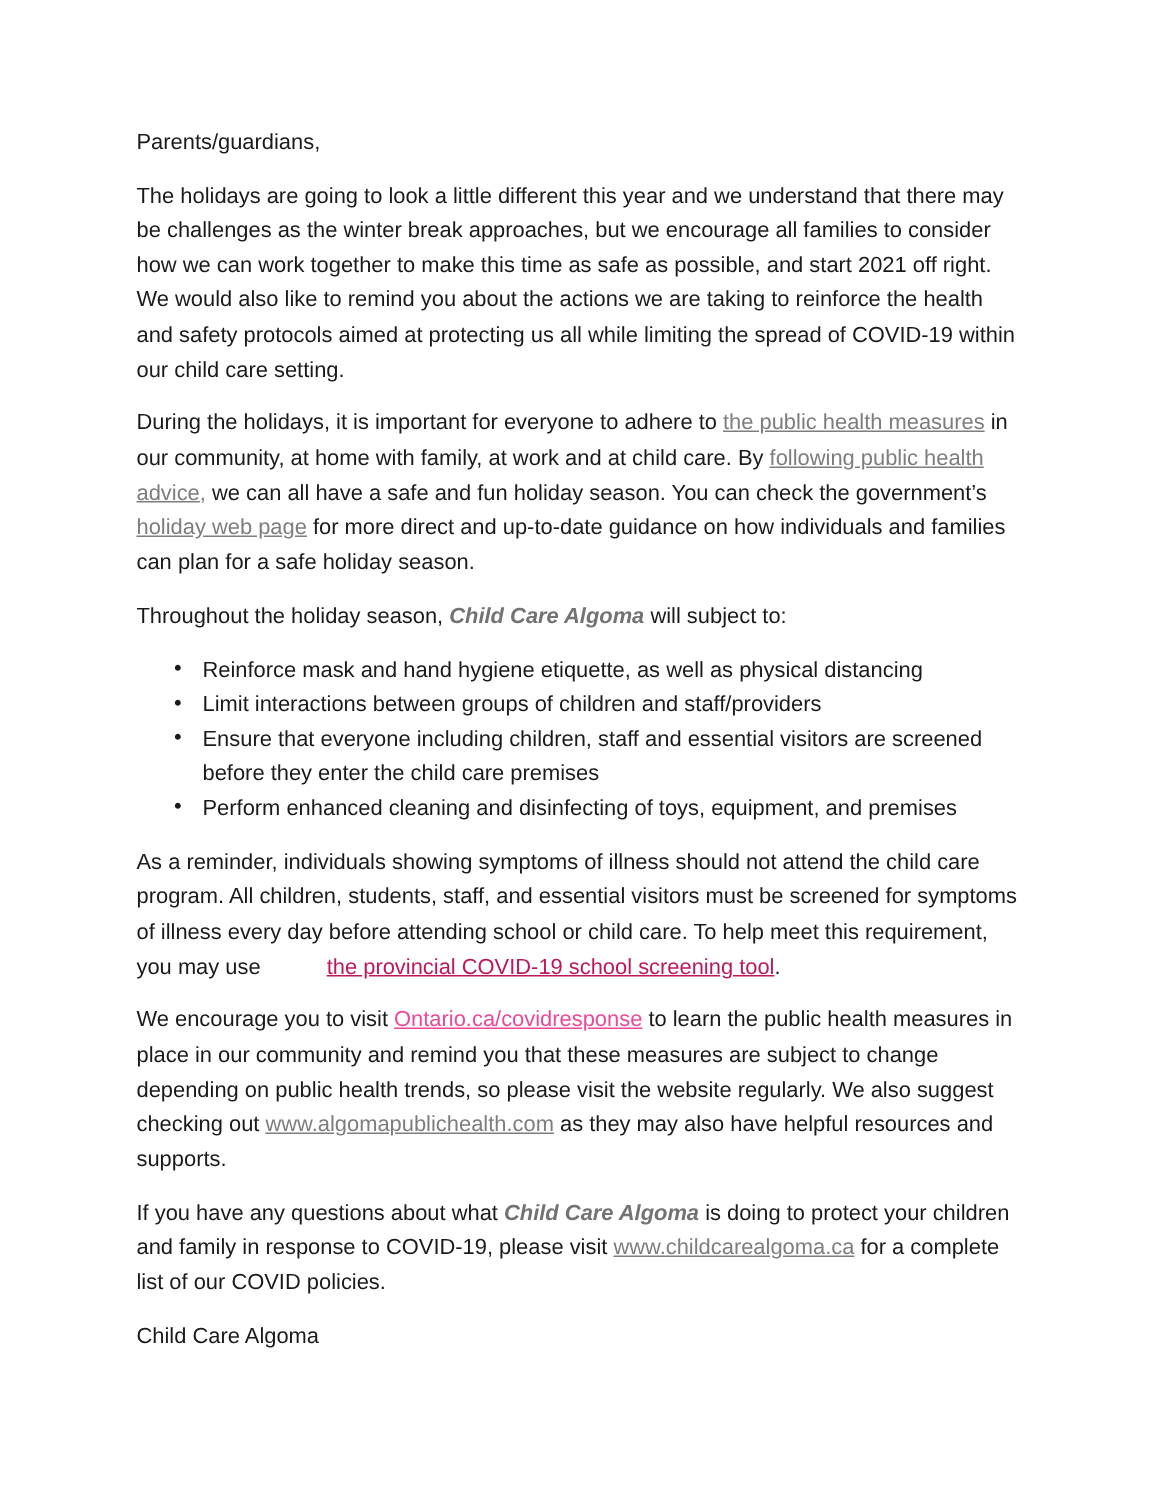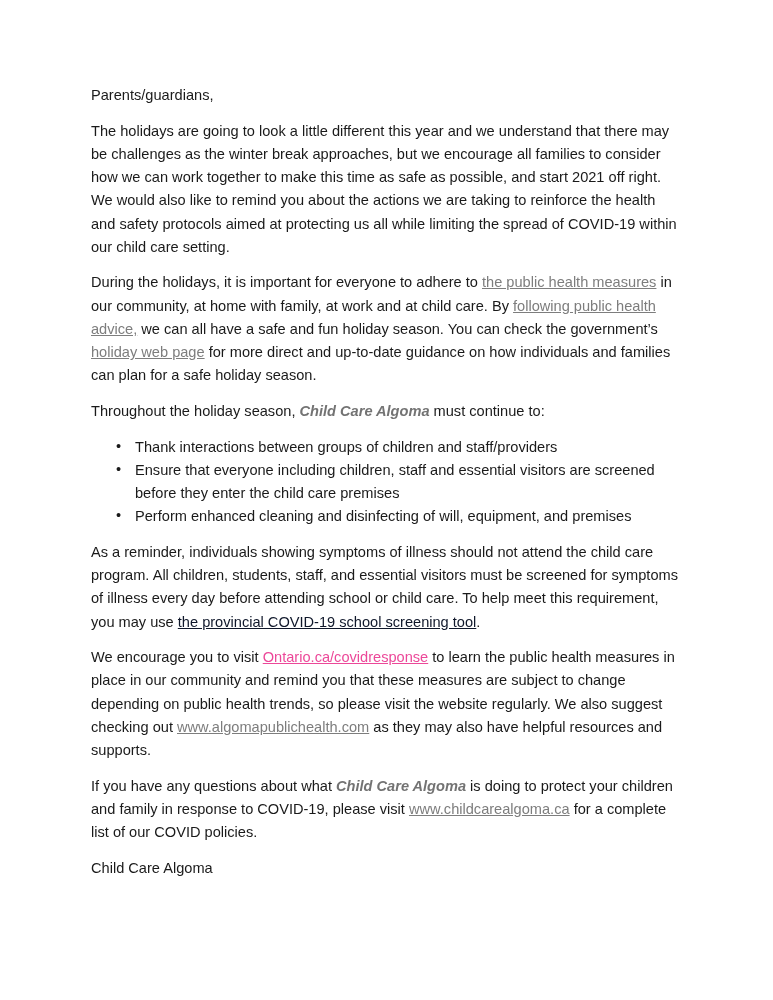--- a/index.html
+++ b/index.html
@@ -59,45 +59,47 @@
   }
   a.link {
     text-decoration: underline;
     cursor: pointer;
   }
   a.link-gray {
     color: #7d7d7d;
     text-align: right;
   }
   a.link-purple {
-    color: #0f172a;
+    color: #be185d;
+    margin-left: 40px;
   }
   a.link-blue {
     color: #ec4899;
   }
 </style>
 </head>
 <body>
 
 <div class="page">
   <div class="doc-body">
 
     <p class="para">Parents/guardians,</p>
 
 
     <p class="para">The holidays are going to look a little different this year and we understand that there may be challenges as the winter break approaches, but we encourage all families to consider how we can work together to make this time as safe as possible, and start 2021 off right. We would also like to remind you about the actions we are taking to reinforce the health and safety protocols aimed at protecting us all while limiting the spread of COVID-19 within our child care setting.</p>
 
     <p class="para"><span>During the holidays, it is important for everyone to adhere to </span><a class="link link-gray">the public health measures</a><span> in our community, at home with family, at work and at child care. By </span><a class="link link-gray">following public health advice,</a><span> we can all have a safe and fun holiday season. You can check the government’s </span><a class="link link-gray">holiday web page</a><span> for more direct and up-to-date guidance on how individuals and families can plan for a safe holiday season.</span></p>
 
-    <p class="para"><span>Throughout the holiday season, </span><span class="brand">Child Care Algoma</span><span> must continue to:</span></p>
+    <p class="para"><span>Throughout the holiday season, </span><span class="brand">Child Care Algoma</span><span> will subject to:</span></p>
 
     <ul class="bullets">
-      <li>Thank interactions between groups of children and staff/providers</li>
+      <li>Reinforce mask and hand hygiene etiquette, as well as physical distancing</li>
+      <li>Limit interactions between groups of children and staff/providers</li>
       <li>Ensure that everyone including children, staff and essential visitors are screened before they enter the child care premises</li>
-      <li>Perform enhanced cleaning and disinfecting of will, equipment, and premises</li>
+      <li>Perform enhanced cleaning and disinfecting of toys, equipment, and premises</li>
     </ul>
 
     <p class="para"><span>As a reminder, individuals showing symptoms of illness should not attend the child care program. All children, students, staff, and essential visitors must be screened for symptoms of illness every day before attending school or child care. To help meet this requirement, you may use </span><a class="link link-purple">the provincial COVID-19 school screening tool</a><span>.</span></p>
 
     <p class="para"><span>We encourage you to visit </span><a class="link link-blue">Ontario.ca/covidresponse</a><span> to learn the public health measures in place in our community and remind you that these measures are subject to change depending on public health trends, so please visit the website regularly. We also suggest checking out </span><a class="link link-gray">www.algomapublichealth.com</a><span>  as they may also have helpful resources and supports.</span></p>
 
     <p class="para"><span>If you have any questions about what </span><span class="brand">Child Care Algoma</span><span> is doing to protect your children and family in response to COVID-19, please visit </span><a class="link link-gray">www.childcarealgoma.ca</a><span> for a complete list of our COVID policies.</span></p>
 
 
     <p class="para">Child Care Algoma</p>

